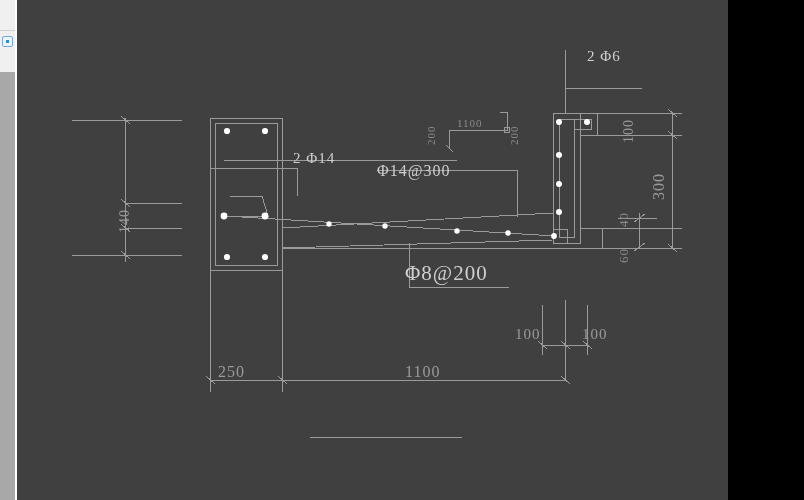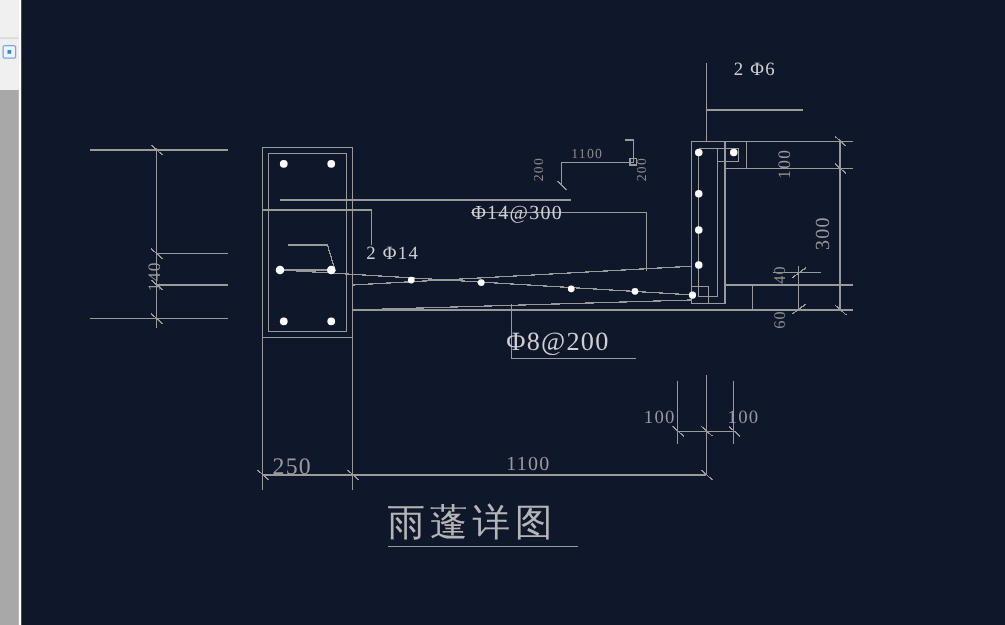--- a/index.html
+++ b/index.html
@@ -2,23 +2,23 @@
 <html><head>
 <meta charset="utf-8">
 <style>
   html, body {
     margin: 0;
     padding: 0;
     background: #000000;
   }
   #app {
     position: relative;
-    width: 804px;
-    height: 500px;
-    background: #0f172a;
+    width: 728px;
+    height: 500px;
+    background: #404040;
     overflow: hidden;
     font-family: "Liberation Sans", sans-serif;
   }
   
   #left-strip {
     position: absolute;
     left: 0; top: 0;
     width: 17px;
     height: 500px;
     background: #000000;
@@ -227,45 +227,44 @@
         <circle cx="542" cy="122" r="3.0"></circle>
         <circle cx="570" cy="122" r="3.0"></circle>
         <circle cx="542" cy="155" r="3.0"></circle>
         <circle cx="542" cy="184" r="3.0"></circle>
         <circle cx="542" cy="212" r="3.0"></circle>
       </g>
     </svg>
 
     <div class="lbl bright" style="left:570px; top:48px; font-size:15px;">2 Φ6</div>
 
-    <div class="lbl bright" style="left:276px; top:150px; font-size:15px;margin-top:45px;">2 Φ14</div>
+    <div class="lbl bright" style="left:276px; top:150px; font-size:15px;">2 Φ14</div>
 
     <div class="lbl bright" style="left:360px; top:162px; font-size:16px;">Φ14@300</div>
 
     <div class="lbl bright" style="left:388px; top:261px; font-size:21px;">Φ8@200</div>
 
     <div class="lbl vert" style="left:100px; top:233px; font-size:14px;">140</div>
 
-    <div class="lbl" style="left:201px; top:363px; font-size:19px;">250</div>
+    <div class="lbl" style="left:201px; top:363px; font-size:16px;">250</div>
 
     <div class="lbl" style="left:388px; top:363px; font-size:16px;">1100</div>
 
     <div class="lbl" style="left:498px; top:326px; font-size:15px;">100</div>
     <div class="lbl" style="left:565px; top:326px; font-size:15px;">100</div>
 
     <div class="lbl vert" style="left:604px; top:143px; font-size:14px;">100</div>
 
     <div class="lbl vert" style="left:633px; top:200px; font-size:16px;">300</div>
 
     <div class="lbl dim vert" style="left:599px; top:227px; font-size:13px;">40</div>
 
     <div class="lbl dim vert" style="left:599px; top:263px; font-size:13px;">60</div>
 
     <div class="lbl dim vert" style="left:408px; top:145px; font-size:11px;">200</div>
 
     <div class="lbl dim" style="left:440px; top:117px; font-size:11px;">1100</div>
 
     <div class="lbl dim vert" style="left:491px; top:145px; font-size:11px;">200</div>
 
-    <div class="title-cn" style="left:293px; top:398px; font-size:30px;">雨蓬详图</div>
 
   </div>
 </div>
 
 </body></html>

